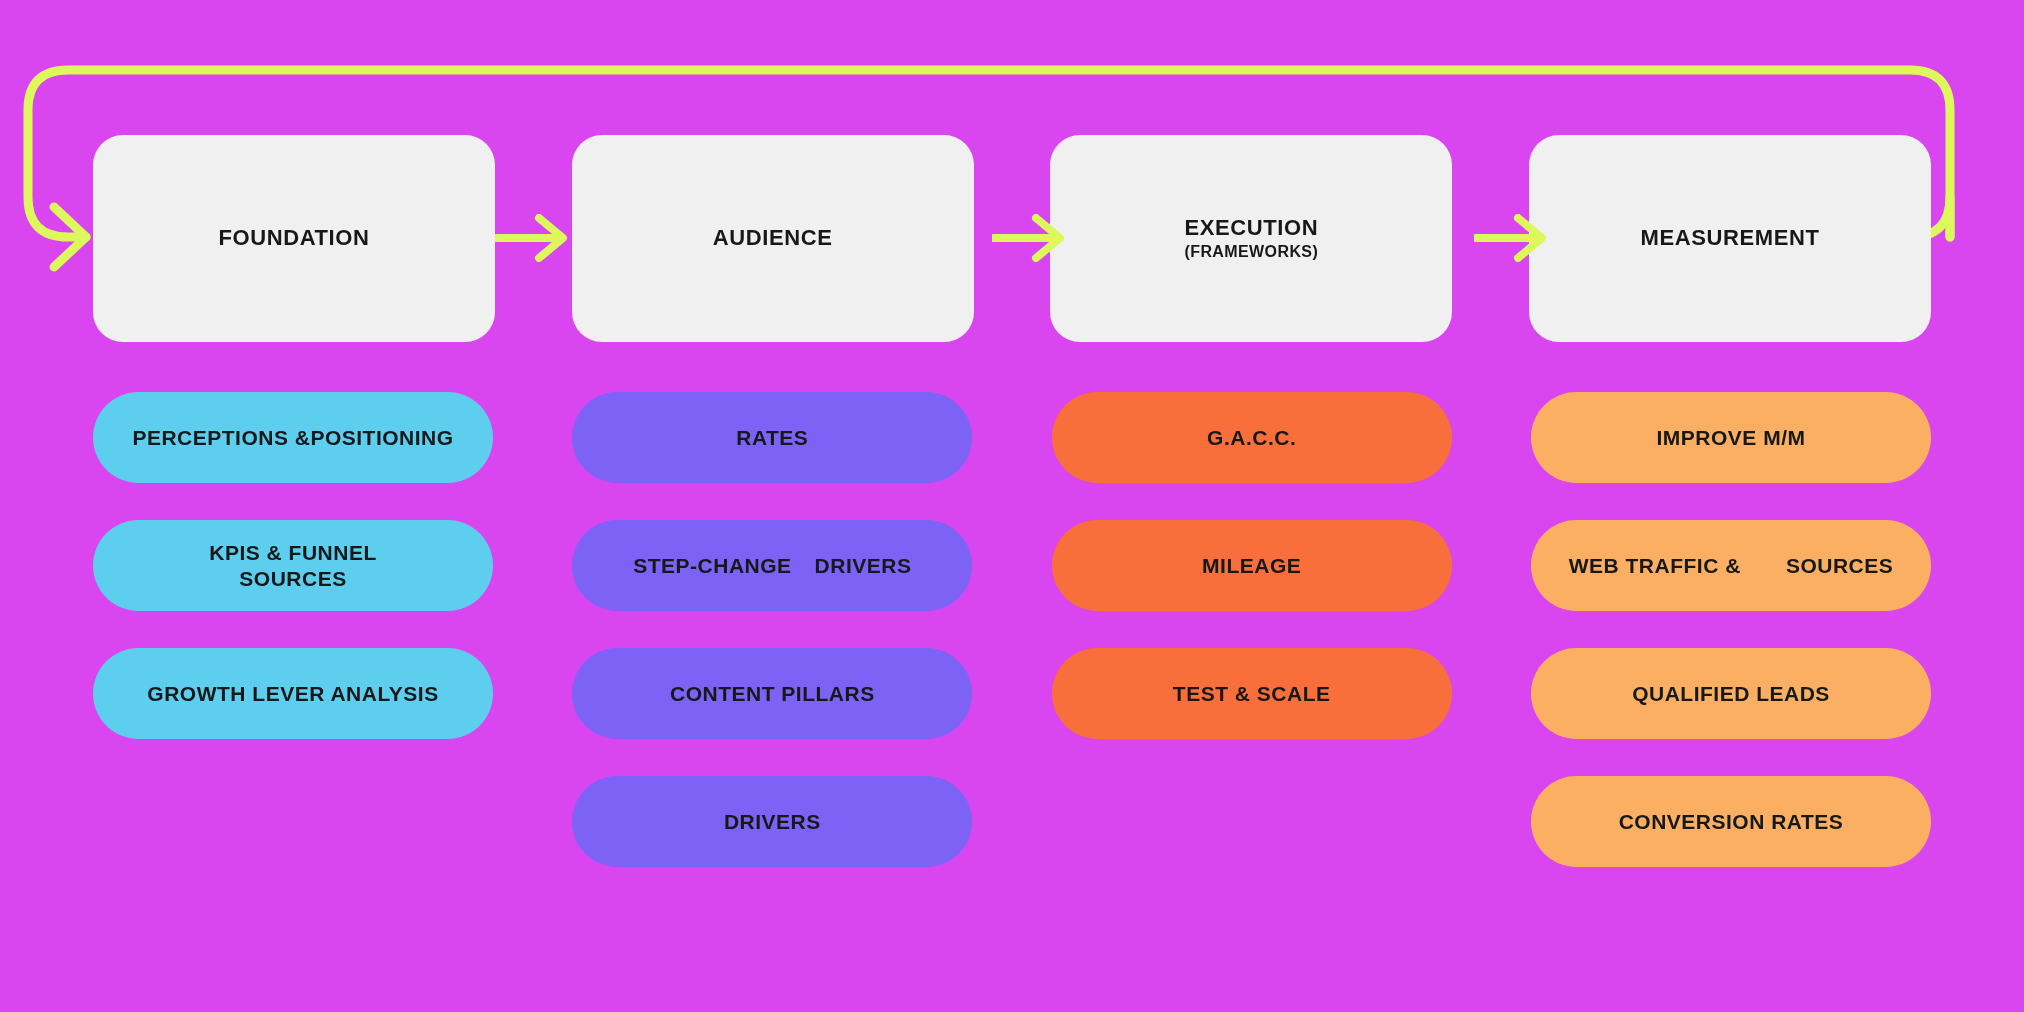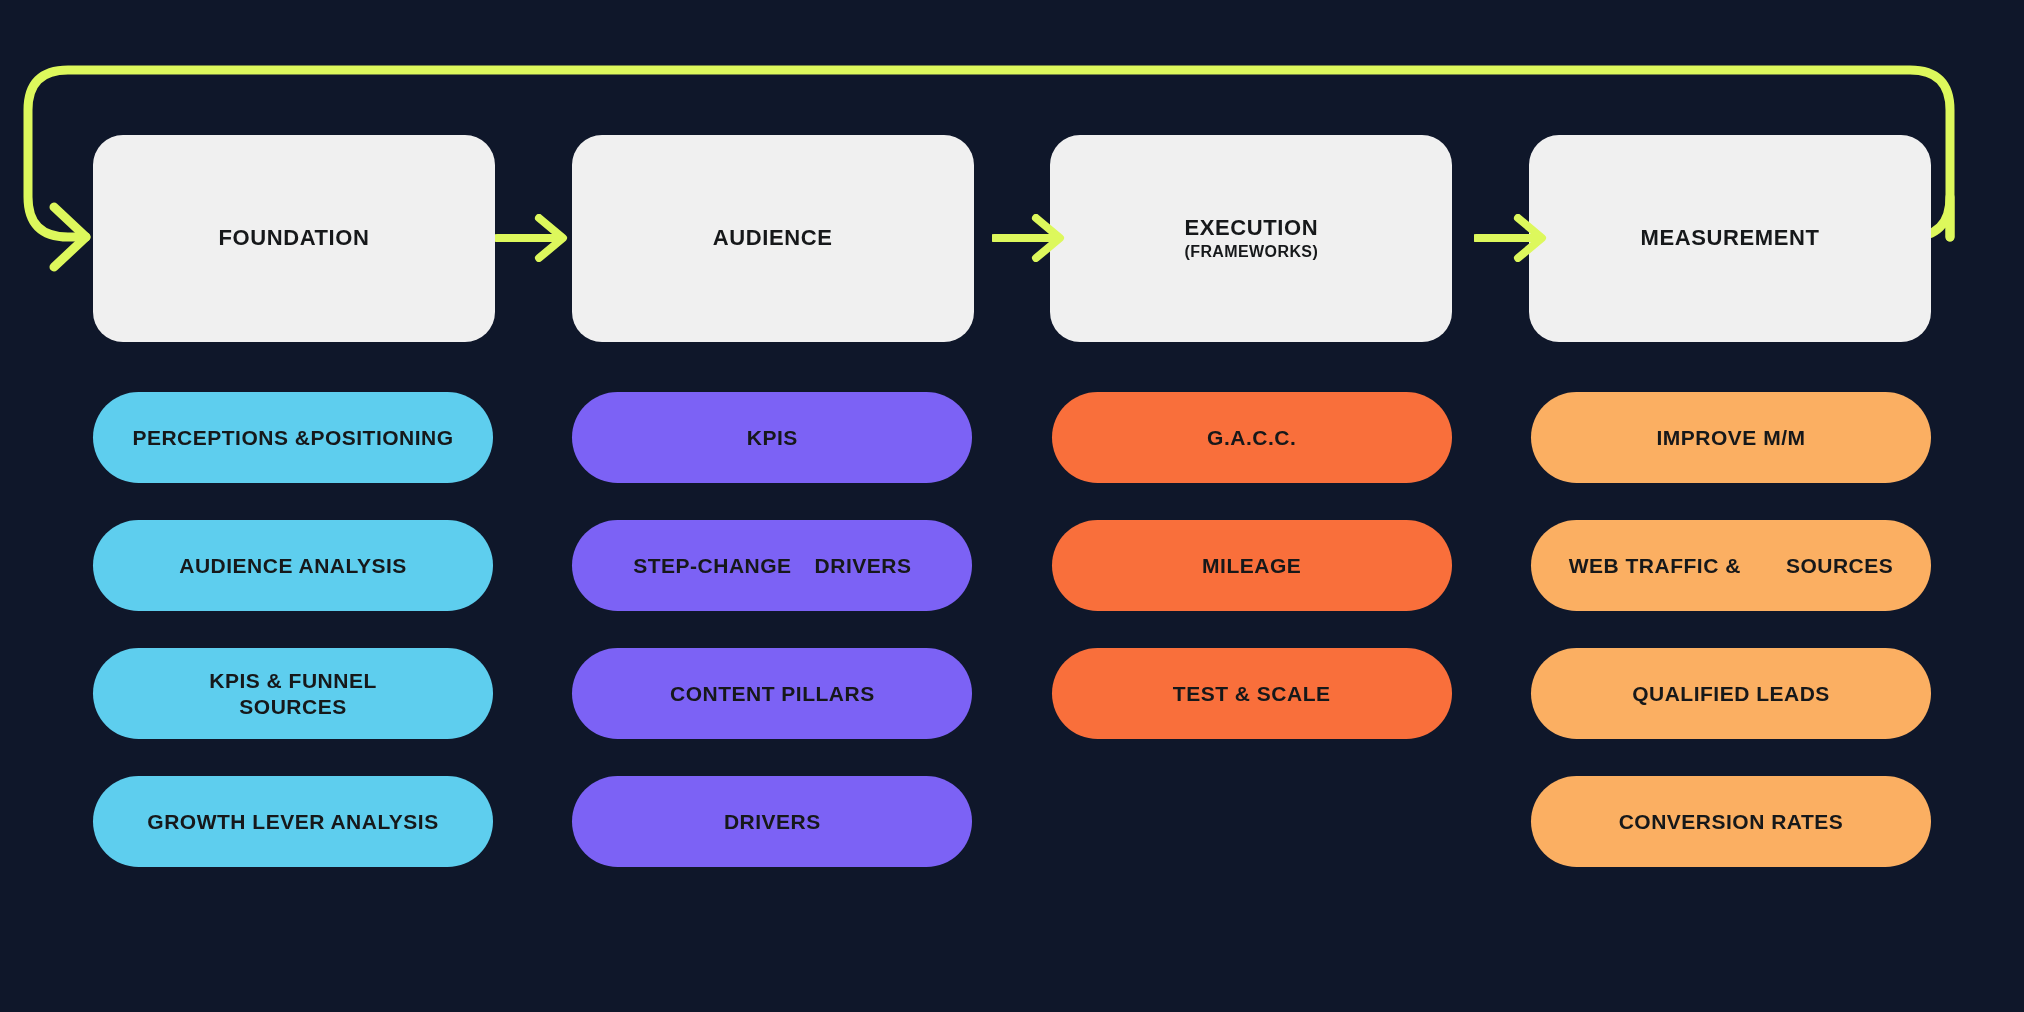--- a/index.html
+++ b/index.html
@@ -7,21 +7,21 @@
     padding: 0;
     background: #ffffff;
   }
   body {
     font-family: "Liberation Sans", sans-serif;
   }
   #canvas {
     position: relative;
     width: 2024px;
     height: 1012px;
-    background: #0f172a;
+    background: #d946ef;
     overflow: hidden;
   }
 
   
   #loop-layer {
     position: absolute;
     left: 0; top: 0;
     width: 2024px;
     height: 1012px;
     pointer-events: none;
@@ -150,34 +150,31 @@
   <svg class="stage-arrow a3" viewBox="0 0 76 48" aria-hidden="true">
     <path d="M 2 24 L 66 24 M 44 4 L 68 24 L 44 44" fill="none" stroke="#DDF85C" stroke-width="8" stroke-linecap="round" stroke-linejoin="round"></path>
   </svg>
 
   <div class="columns">
     <div class="column">
         <div class="pill" style="background: rgb(94, 206, 238);">
           <span>PERCEPTIONS &amp;</span>
           <span>POSITIONING</span>
         </div>
-        <div class="pill" style="background: rgb(94, 206, 238);">
-          <span>AUDIENCE ANALYSIS</span>
-        </div>
         <div class="pill" style="background: rgb(94, 206, 238); flex-direction: column;">
           <span>KPIS &amp; FUNNEL</span>
           <span>SOURCES</span>
         </div>
         <div class="pill" style="background: rgb(94, 206, 238);">
           <span>GROWTH LEVER ANALYSIS</span>
         </div>
       </div>
     <div class="column">
         <div class="pill" style="background: rgb(124, 98, 245);">
-          <span>KPIS</span>
+          <span>RATES</span>
         </div>
         <div class="pill" style="background: rgb(124, 98, 245); gap: 23px;">
           <span>STEP-CHANGE</span>
           <span>DRIVERS</span>
         </div>
         <div class="pill" style="background: rgb(124, 98, 245);">
           <span>CONTENT PILLARS</span>
         </div>
         <div class="pill" style="background: rgb(124, 98, 245);">
           <span>DRIVERS</span>

